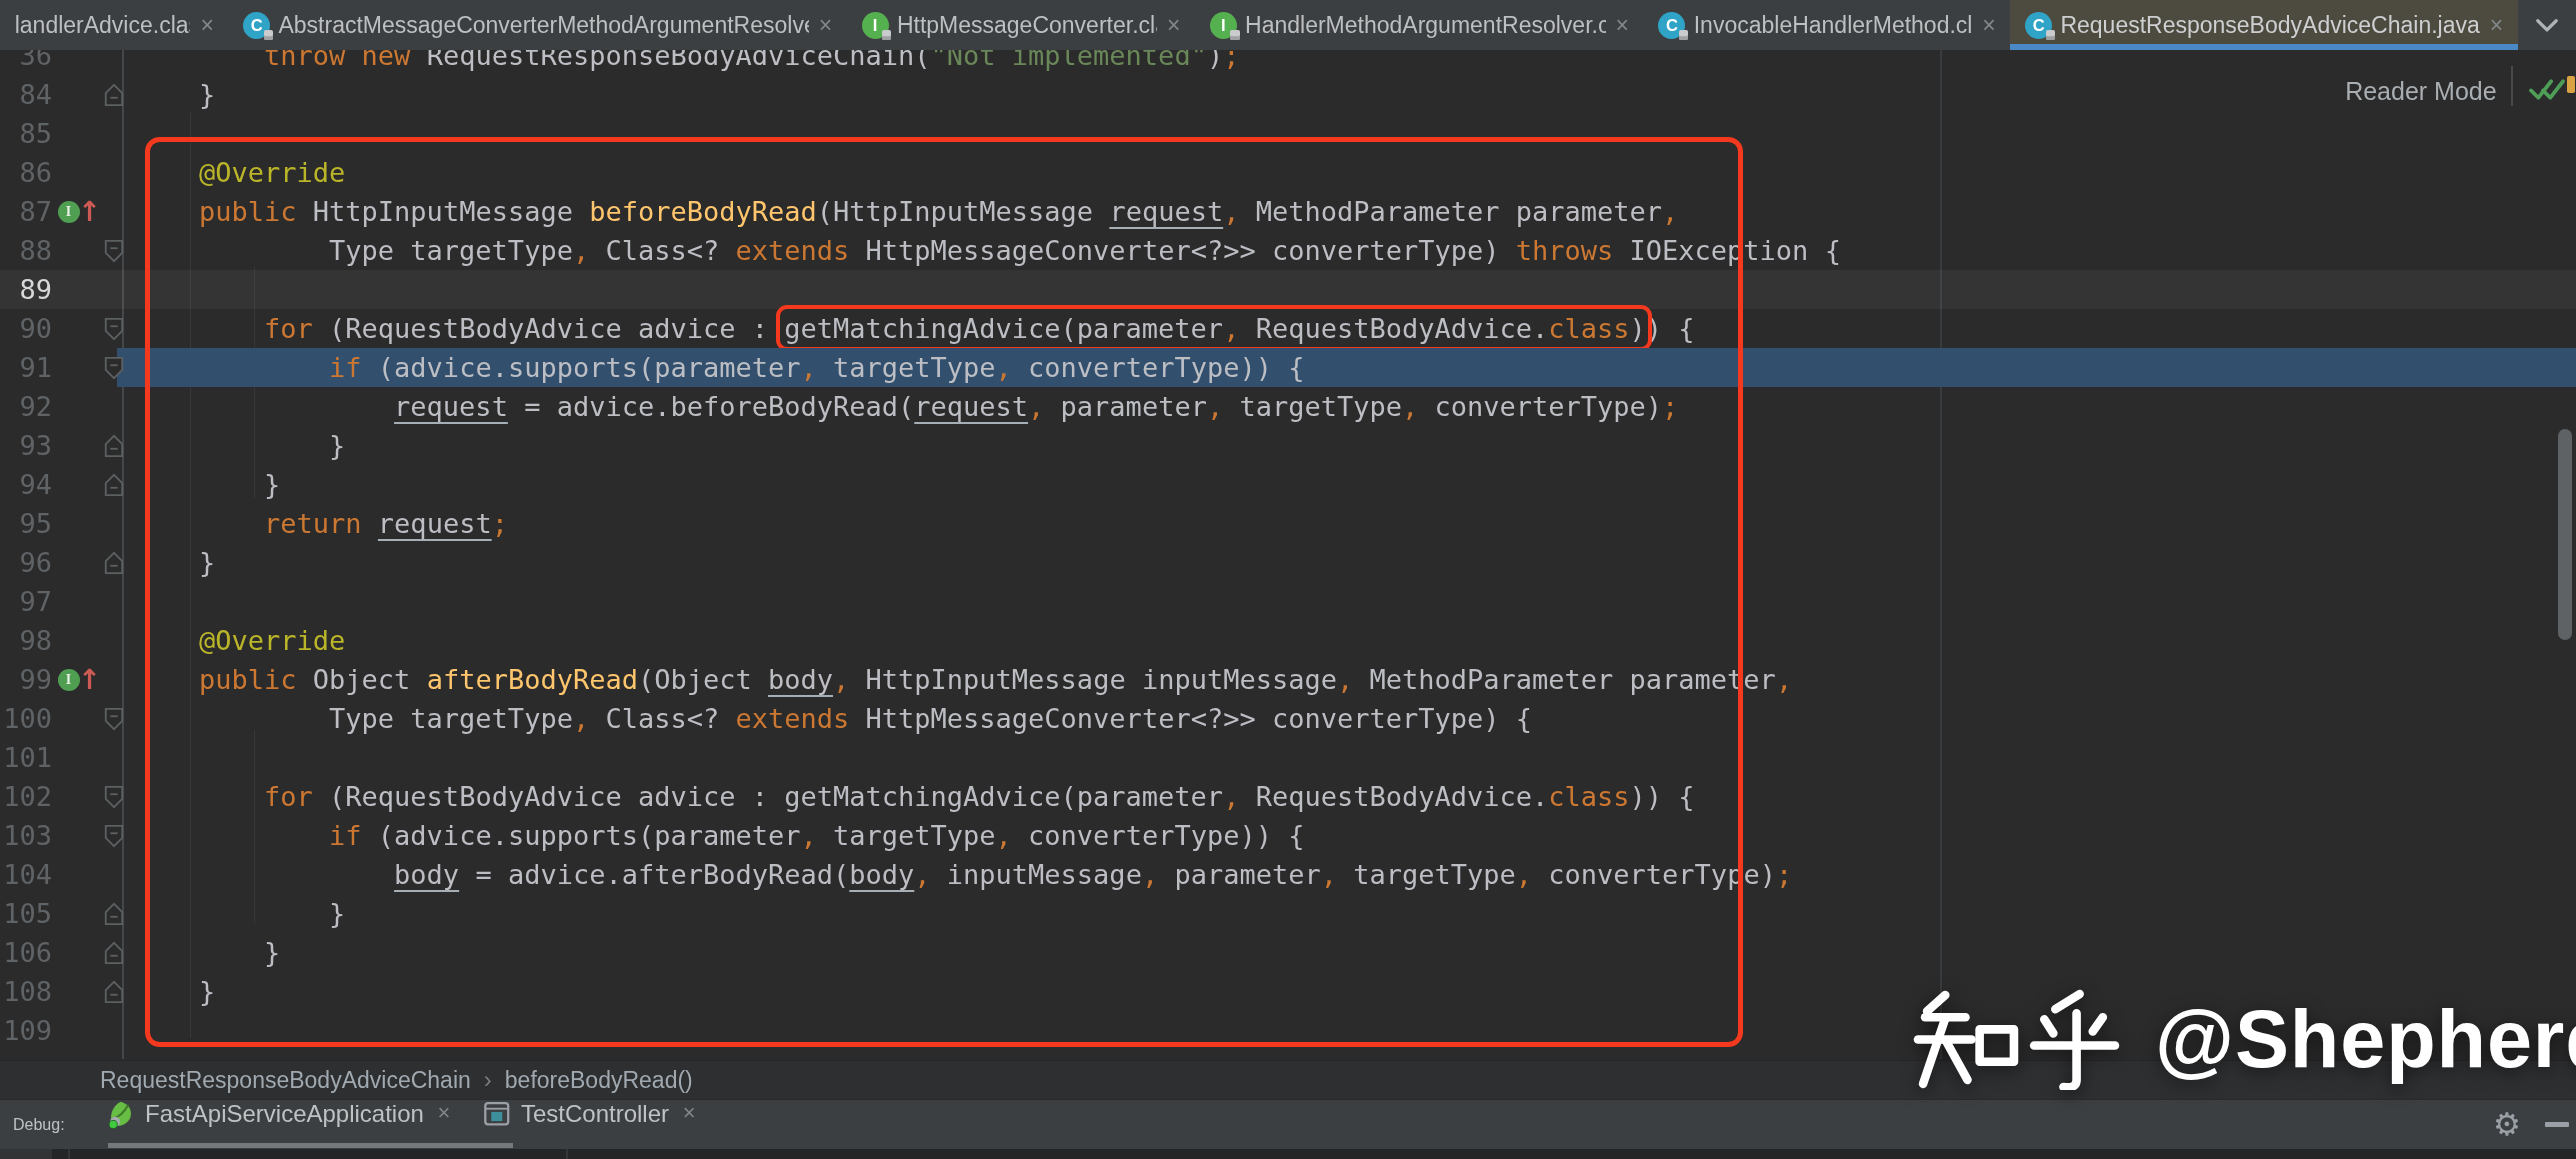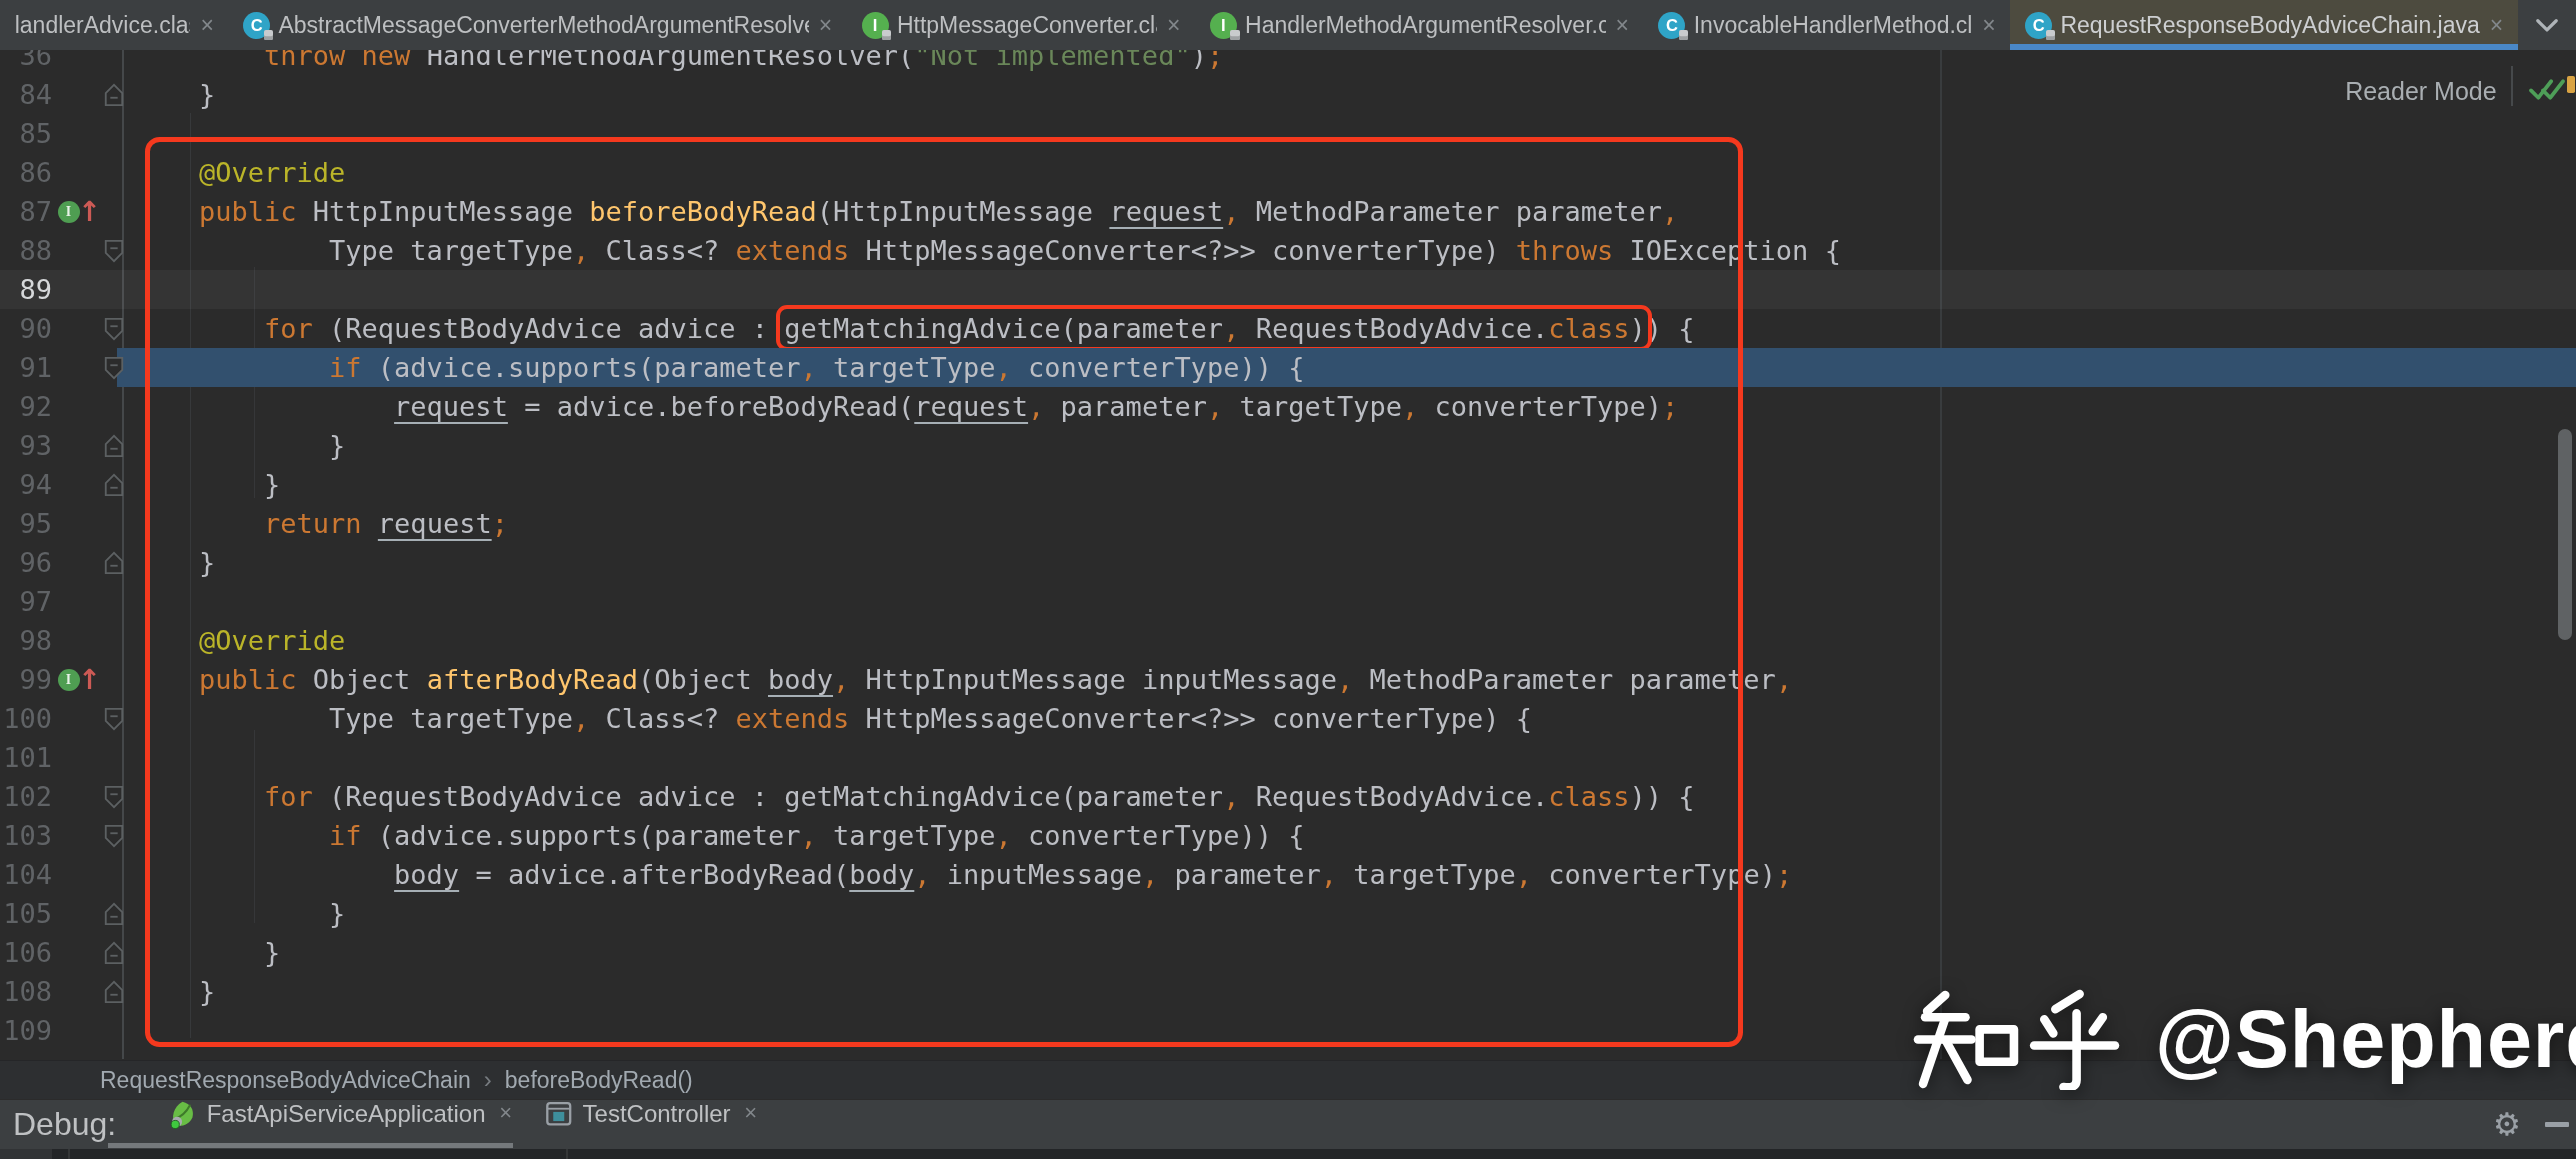--- a/index.html
+++ b/index.html
@@ -69,21 +69,21 @@
 
   
   #breadcrumbs{position:absolute;left:0;top:1060px;right:0;height:39px;background:#2D2F31;
     border-top:0.9px solid #252628;display:flex;align-items:center;padding-left:100px;gap:13px;z-index:4}
   .crumb{color:#A1A9B0;font-size:23px}
   .crumb-sep{color:#777C80;font-size:24px}
 
   
   #debugbar{position:absolute;left:0;top:1099px;right:0;height:50px;background:var(--tabbar);
     border-top:0.9px solid #2B2B2B;display:flex;align-items:center;z-index:4}
-  #debug-label{color:#BFC1C3;font-size:32px;margin:0 35px 0 13px}
+  #debug-label{color:#BFC1C3;font-size:16px;margin:0 25px 0 13px}
   .dtab{position:relative;display:flex;align-items:flex-start;gap:10px;height:100%;padding:0 16.5px;
     font-size:24px;color:#BFC1C3;white-space:nowrap}
   .dclose{color:#82878B;font-size:22px;margin-left:3.7px}
   #debug-underline{position:absolute;left:108px;bottom:0.9px;width:405px;height:5.5px;background:#75797C}
   #debug-actions{position:absolute;right:7.3px;top:0;height:100%;display:flex;align-items:center;gap:24px}
   #gear{color:#9AA0A6;font-size:31px;font-family:"DejaVu Sans",sans-serif;line-height:1}
   #hide-btn{width:24px;height:4.6px;background:#9AA0A6;border-radius:0.9px}
 
   
   #bottom-strip{position:absolute;left:0;top:1149px;right:0;height:11px;background:#232527;z-index:4}
@@ -143,21 +143,21 @@
     <div class="vguide" style="left:190px;top:63px;height:925px;width:0.9px;opacity:.7"></div>
     <div class="vguide" style="left:254px;top:217px;height:231px;width:0.9px;opacity:.6"></div>
     <div class="vguide" style="left:254px;top:680px;height:193px;width:0.9px;opacity:.6"></div>
     <div id="wrap-guide" class="vguide"></div>
 
     <div id="rows">
         <div class="row">
           <span class="lnum">36</span>
           <span class="icol"></span>
           <span class="fcol"></span>
-          <div class="ct"><span class="tk-pl">        </span><span class="tk-kw">throw</span><span class="tk-pl"> </span><span class="tk-kw">new</span><span class="tk-pl"> HandlerMethodArgumentResolver(</span><span class="tk-st">"Not implemented"</span><span class="tk-pl">)</span><span class="tk-kw">;</span></div>
+          <div class="ct"><span class="tk-pl">        </span><span class="tk-kw">throw</span><span class="tk-pl"> </span><span class="tk-kw">new</span><span class="tk-pl"> RequestResponseBodyAdviceChain(</span><span class="tk-st">"Not implemented"</span><span class="tk-pl">)</span><span class="tk-kw">;</span></div>
         </div>
         <div class="row">
           <span class="lnum">84</span>
           <span class="icol"></span>
           <span class="fcol">
             <svg width="22" height="24" viewBox="0 0 24 26">
               <path d="M3,24 h18 v-13 l-9,-9 l-9,9 z" fill="#2B2B2B" stroke="#5C6062" stroke-width="2"></path>
               <line x1="8" x2="16" y1="16" y2="16" stroke="#5C6062" stroke-width="2"></line>
             </svg>
           </span>

